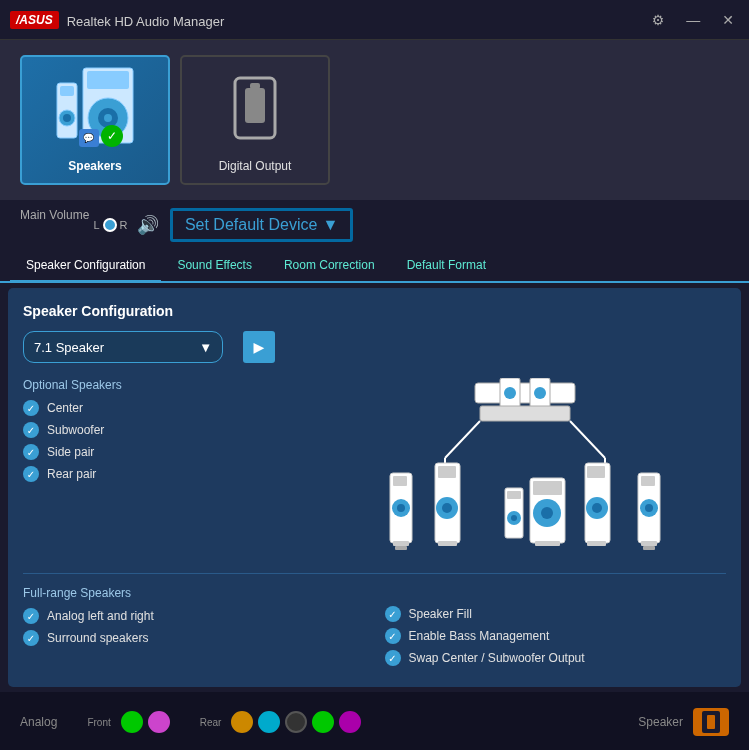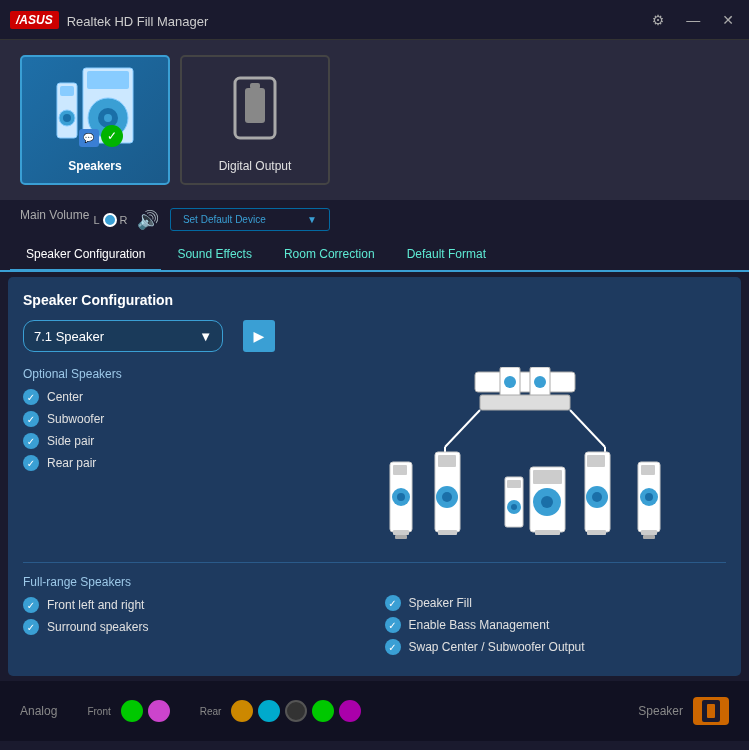--- a/index.html
+++ b/index.html
@@ -120,26 +120,26 @@
       background: #3a7fd4;
       border-radius: 3px;
       display: flex;
       align-items: center;
       justify-content: center;
       font-size: 9px;
       color: #fff;
     }
     .default-device-btn {
       background: #1a1a2e;
-      border: 1px solid #0369a1;
+      border: 3px solid #0369a1;
       color: #3a9fd4;
       padding: 5px 12px;
       border-radius: 3px;
       cursor: pointer;
-      font-size: 10px;
+      font-size: 16px;
       display: flex;
       align-items: center;
       gap: 5px;
       min-width: 160px;
       justify-content: space-between;
     }
 
     
     .tabs-bar {
       background: #1a1a2e;
@@ -333,21 +333,21 @@
       align-items: center;
       justify-content: center;
     }
   </style>
 </head>
 <body>
 
 <div class="titlebar">
   <div class="titlebar-logo">
     <span class="asus-logo">/ASUS</span>
-    <span class="titlebar-text">Realtek HD Fill Manager</span>
+    <span class="titlebar-text">Realtek HD Audio Manager</span>
   </div>
   <div class="titlebar-controls">
     <button class="titlebar-btn">⚙</button>
     <button class="titlebar-btn">—</button>
     <button class="titlebar-btn">✕</button>
   </div>
 </div>
 
 <div class="device-area">
   <div class="device-card active">
@@ -506,21 +506,21 @@
         <rect x="258" y="168" width="12" height="4" rx="1" fill="#aaa"></rect>
       </svg>
     </div>
   </div>
 
   <div class="full-range-section">
     <div class="full-range-col">
       <div class="full-range-title">Full-range Speakers</div>
       <div class="checkbox-item">
         <div class="checkbox-icon">✓</div>
-        <span>Front left and right</span>
+        <span>Analog left and right</span>
       </div>
       <div class="checkbox-item">
         <div class="checkbox-icon">✓</div>
         <span>Surround speakers</span>
       </div>
     </div>
     <div class="full-range-col">
       <div style="height:20px;"></div>
       <div class="checkbox-item">
         <div class="checkbox-icon">✓</div>

